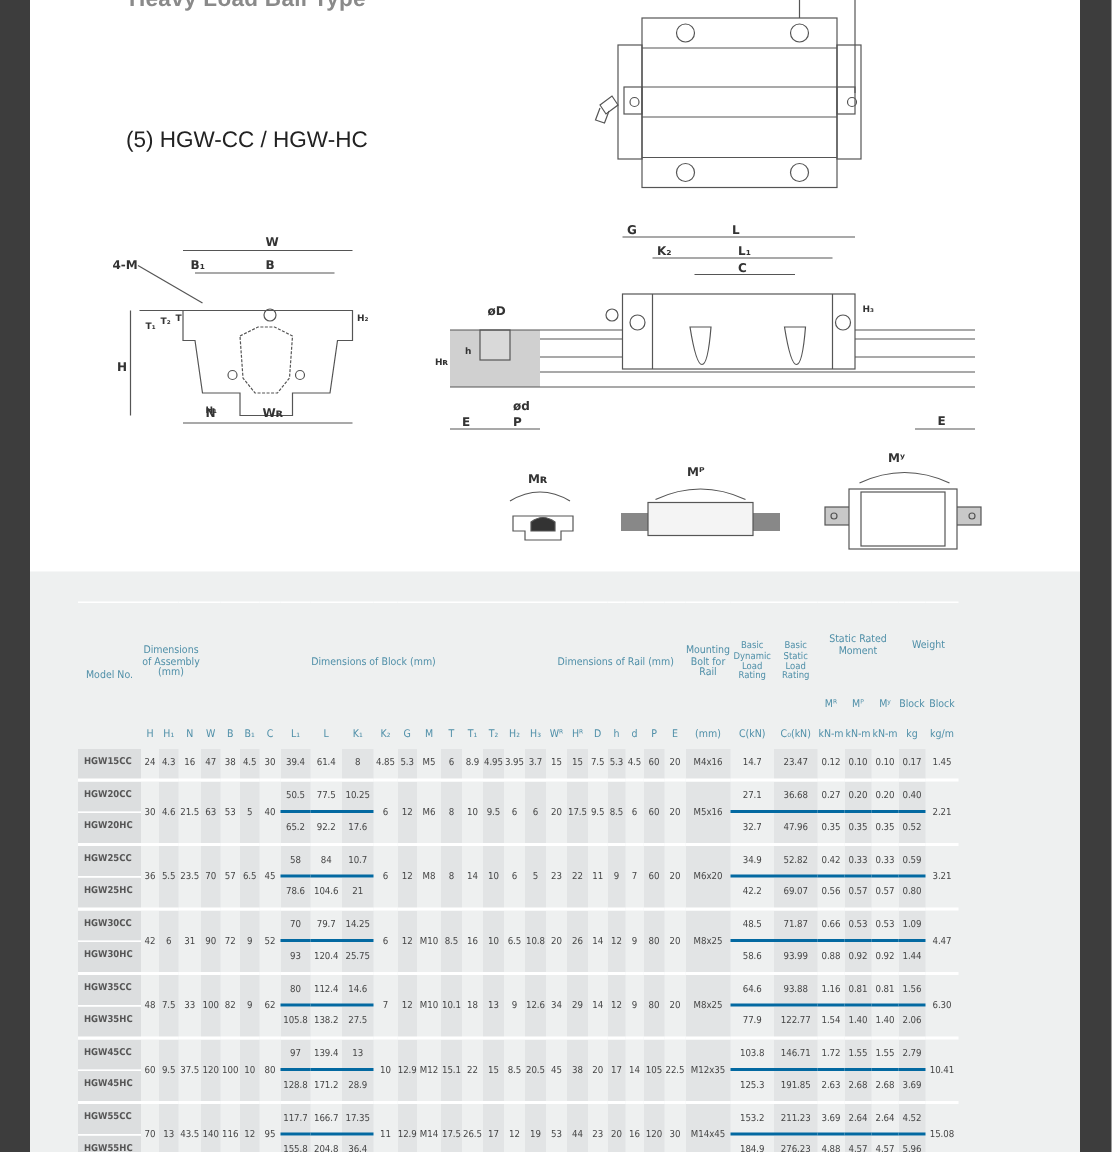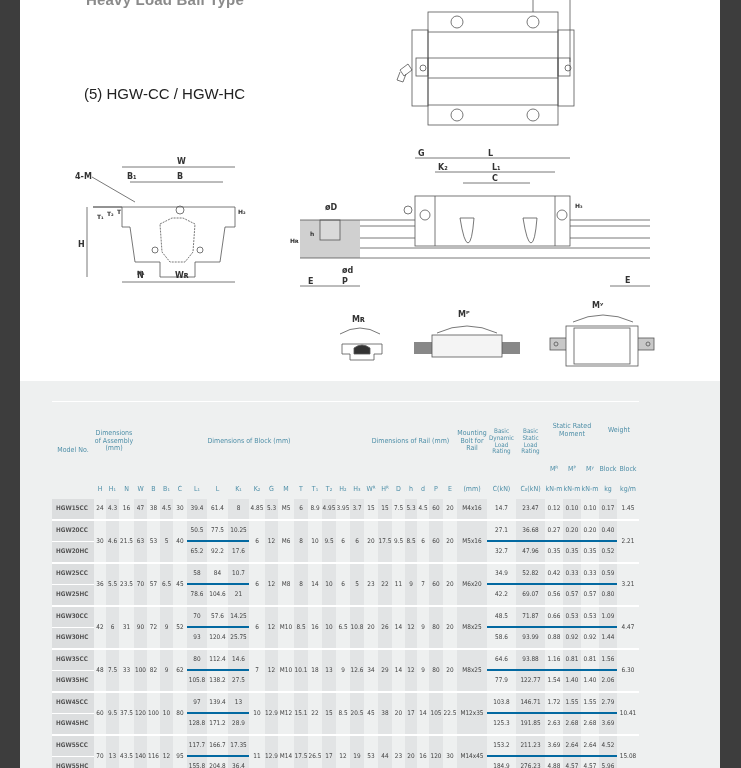--- a/index.html
+++ b/index.html
@@ -378,21 +378,21 @@
           <tr class="sep first">
             <td class="model">HGW30CC</td>
             <td rowspan="2" class="lite">42</td>
             <td rowspan="2" class="shade">6</td>
             <td rowspan="2" class="lite">31</td>
             <td rowspan="2" class="shade">90</td>
             <td rowspan="2" class="lite">72</td>
             <td rowspan="2" class="shade">9</td>
             <td rowspan="2" class="lite">52</td>
             <td class="shade spanpair">70</td>
-            <td class="lite spanpair">57.6</td>
+            <td class="lite spanpair">79.7</td>
             <td class="shade spanpair">14.25</td>
             <td rowspan="2" class="lite">6</td>
             <td rowspan="2" class="shade">12</td>
             <td rowspan="2" class="lite">M10</td>
             <td rowspan="2" class="shade">8.5</td>
             <td rowspan="2" class="lite">16</td>
             <td rowspan="2" class="shade">10</td>
             <td rowspan="2" class="lite">6.5</td>
             <td rowspan="2" class="shade">10.8</td>
             <td rowspan="2" class="lite">20</td>

